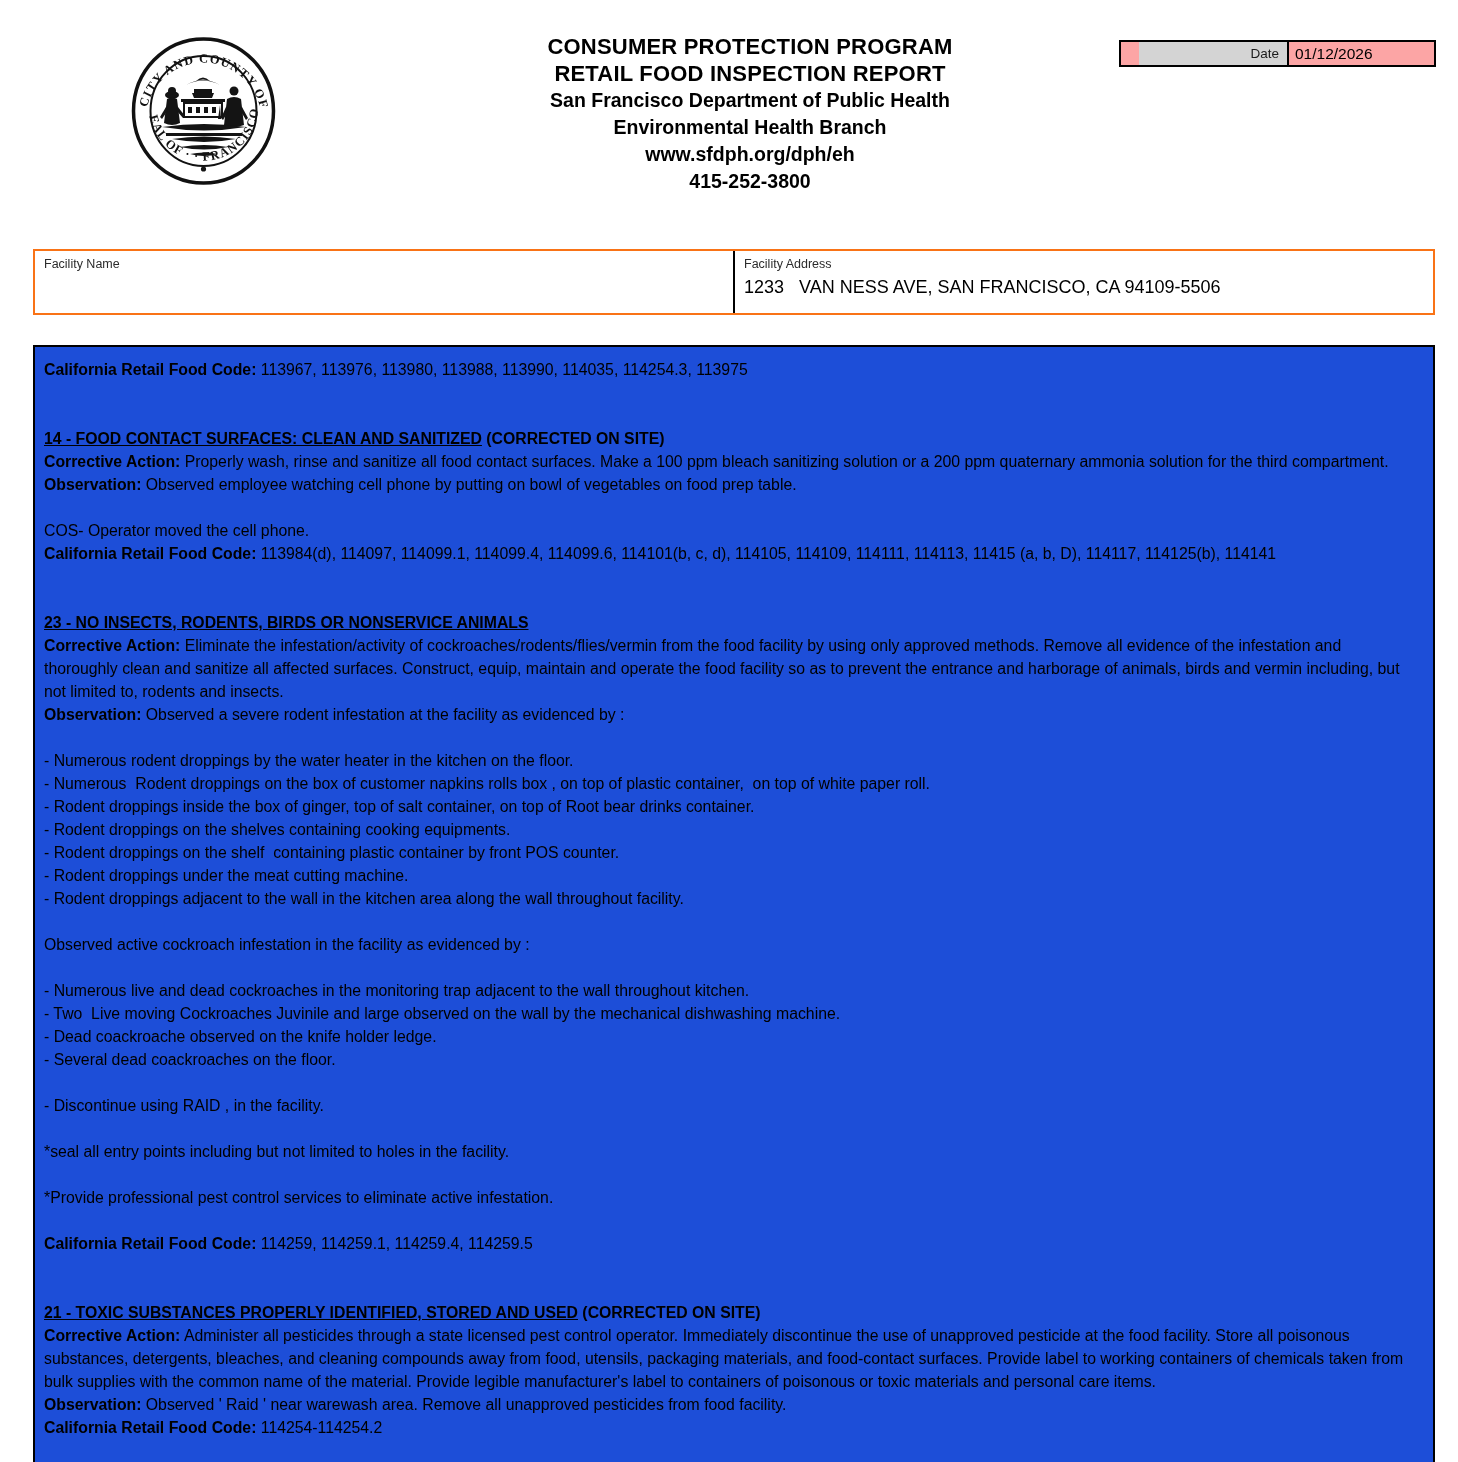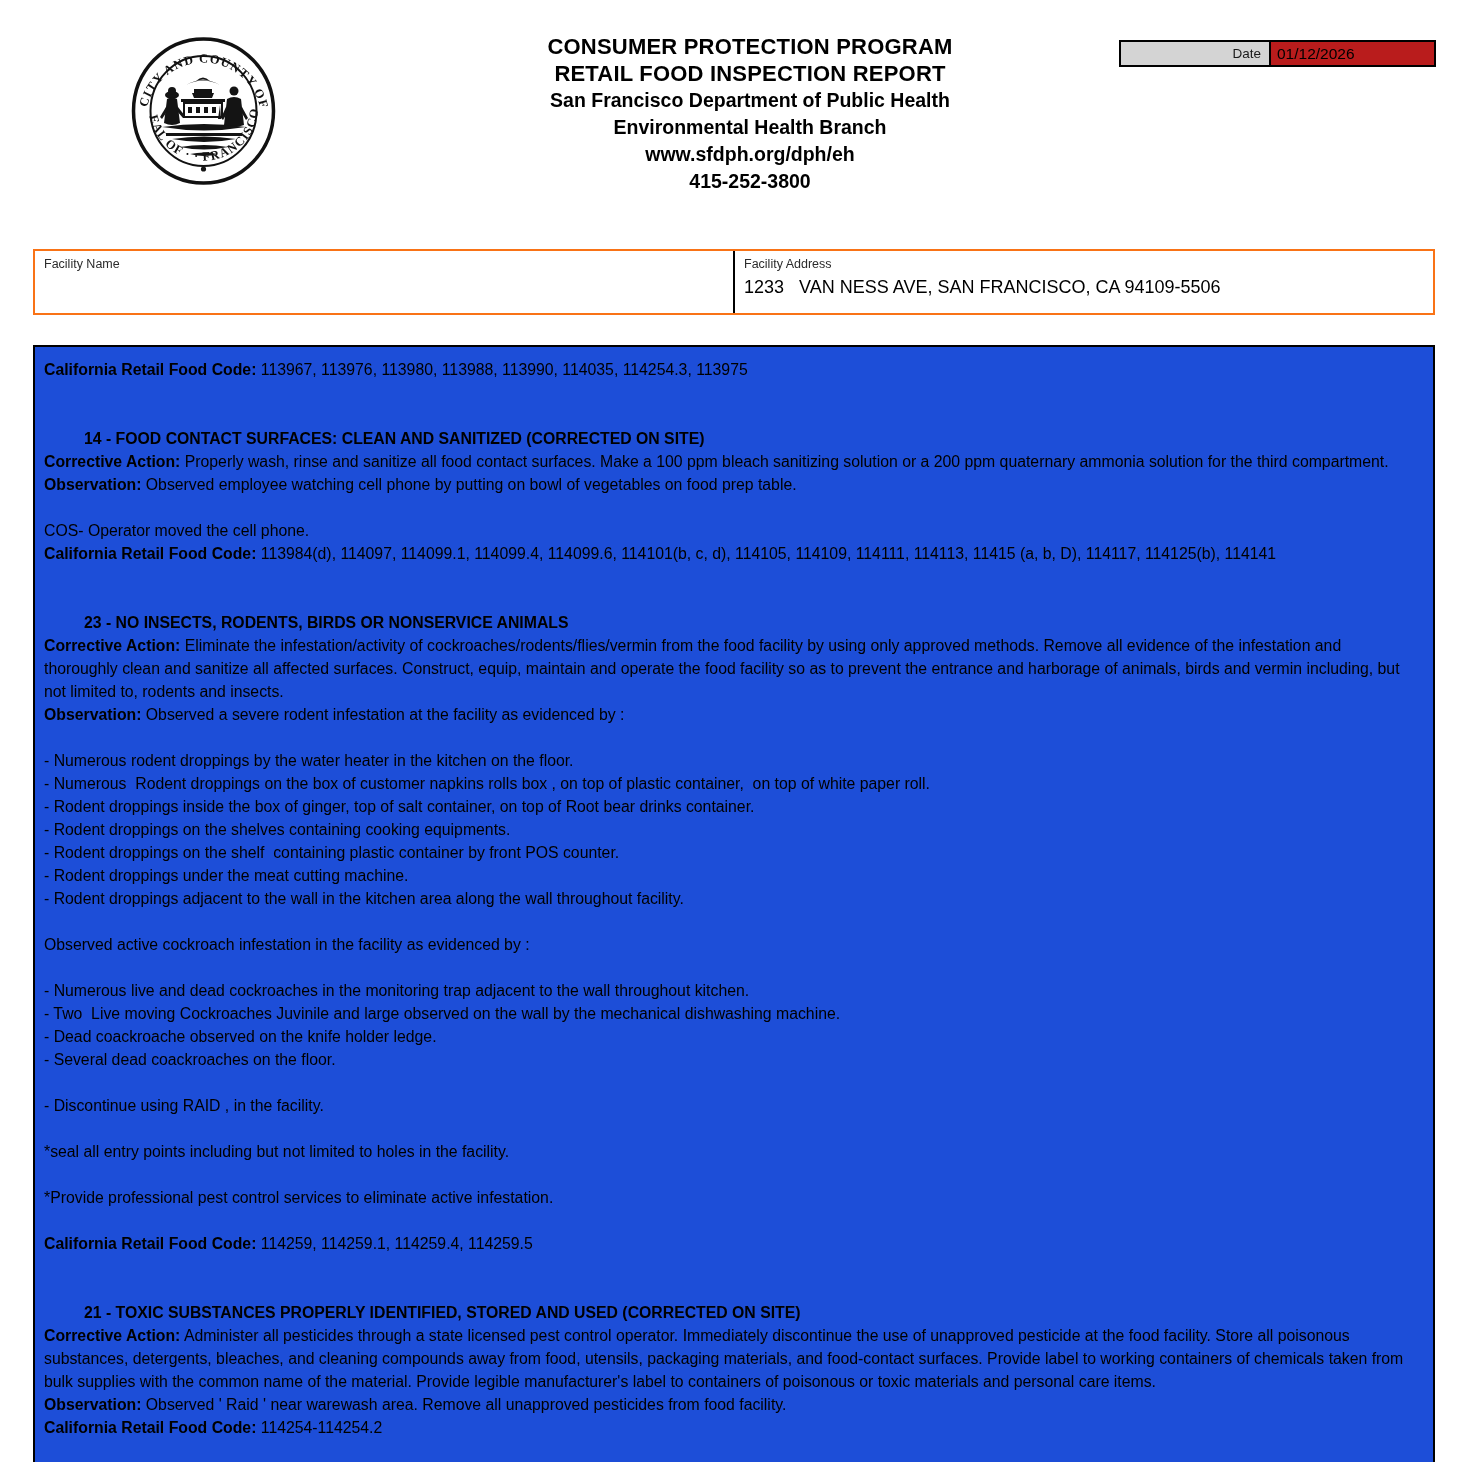--- a/index.html
+++ b/index.html
@@ -53,21 +53,22 @@
   
   .date-box {
     position: absolute;
     left: 1119px;
     top: 40px;
     width: 317px;
     height: 27px;
     border: 2px solid #000;
     box-sizing: border-box;
     display: flex;
-    background: #b91c1c;
+    background: #fca5a5;
+    padding-left: 18px;
   }
   .date-label {
     width: 150px;
     background: #d4d4d4;
     border-right: 2px solid #000;
     box-sizing: border-box;
     display: flex;
     align-items: center;
     justify-content: flex-end;
     padding-right: 8px;
@@ -148,21 +149,21 @@
   .code-label,
   .inline-label {
     font-weight: bold;
   }
   .sec-heading {
     font-weight: bold;
     margin: 0;
     padding: 0;
   }
   .sec-heading .underline {
-    margin-left: 40px;
+    text-decoration: underline;
   }
   .bullet {
     margin: 0;
     padding: 0;
     white-space: pre-wrap;
   }
   .flow {
     margin: 0;
     padding: 0;
     text-align: left;

